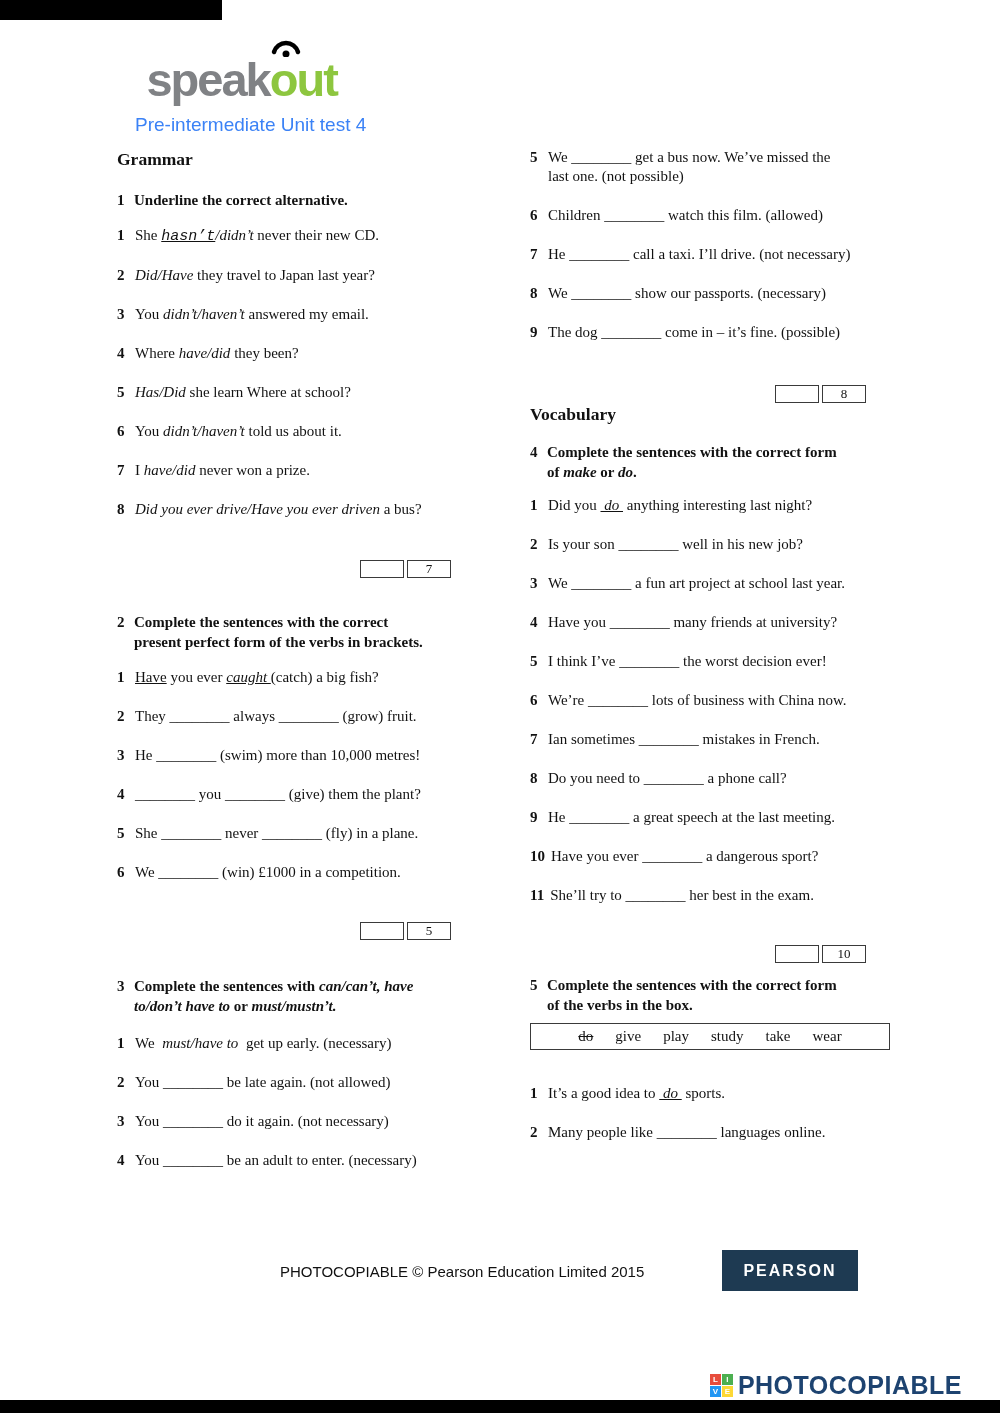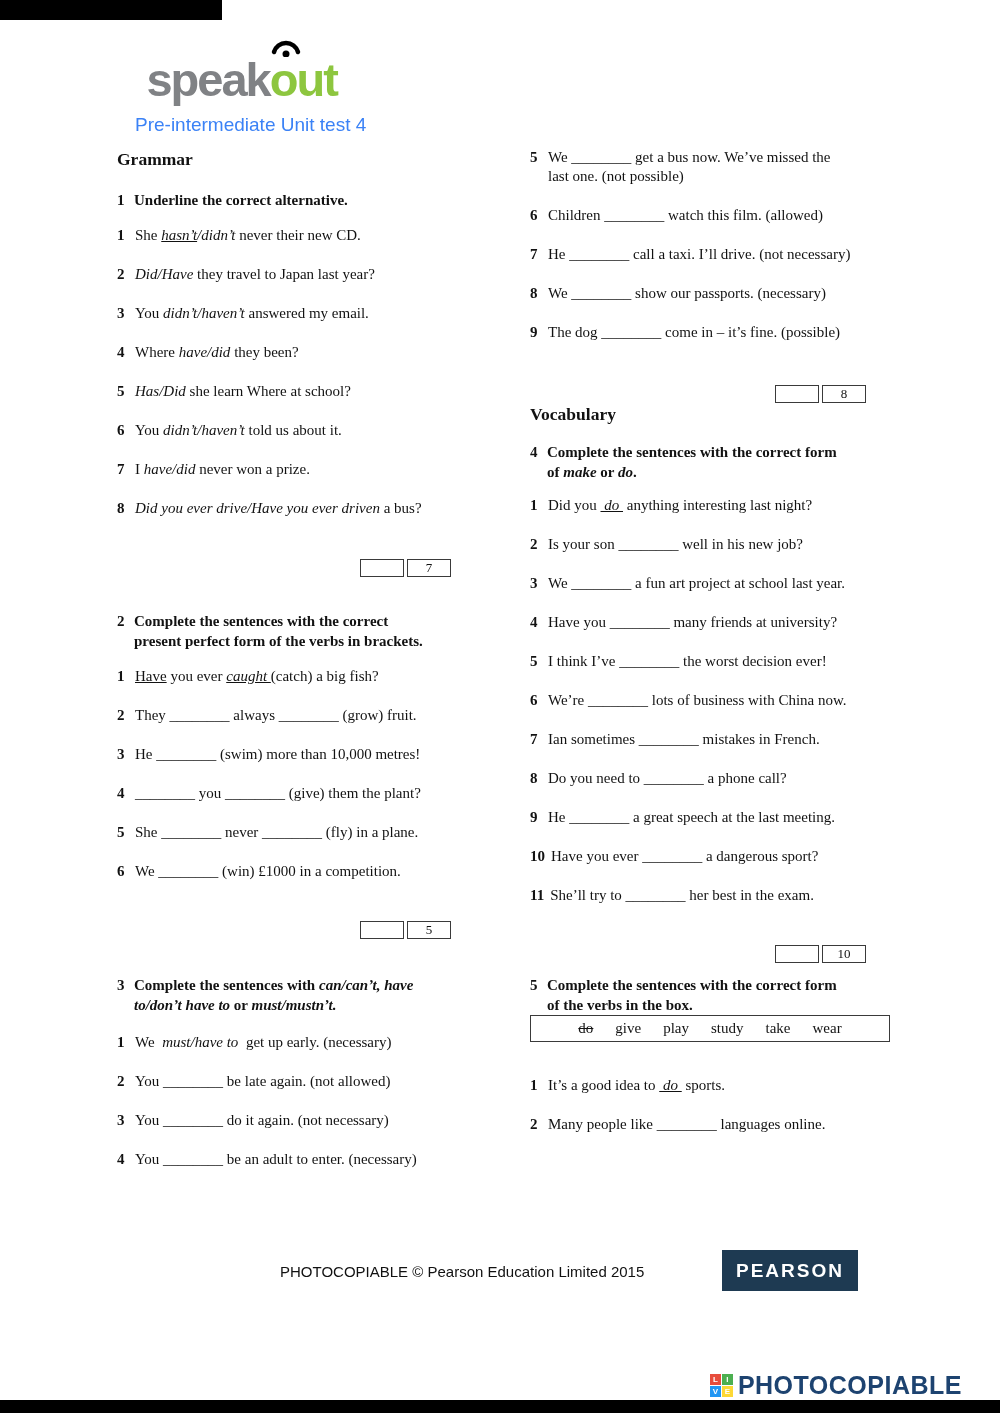--- a/index.html
+++ b/index.html
@@ -43,28 +43,28 @@
   
   .t1{margin-top:20px;}  .i1{margin-top:16px;}
   .sb1{margin:41px 0 0 243px;}
   .t2{margin-top:34px;}  .i2{margin-top:16px;}
   .sb2{margin:40px 0 0 243px;}
   .t3{margin-top:36px;}  .i3{margin-top:18px;}
   .sb3{margin:43px 0 0 245px;}
   .vocab-h{margin-top:40px;}
   .t4{margin-top:17px;}  .i4{margin-top:14px;}
   .sb4{margin:40px 0 0 245px;}
-  .t5{margin-top:12px;}  .wb{margin-top:0;}
+  .t5{margin-top:12px;}  .wb{margin-top:8px;}
   .i5{margin-top:34px;}
 
   
   .photocopiable{position:absolute;left:280px;top:1263px;font-family:"Liberation Sans",sans-serif;font-size:15px;color:#111;}
   .pearson{position:absolute;left:722px;top:1250px;width:136px;height:41px;background:#1e3a52;color:#fff;
            display:flex;align-items:center;justify-content:center;font-family:"Liberation Sans",sans-serif;
-           font-size:19px;letter-spacing:2px;font-weight:600;}
+           font-size:16px;letter-spacing:2px;font-weight:600;}
 
   .lw{position:absolute;top:1371px;right:38px;display:flex;align-items:center;gap:5px;}
   .lw-tiles{display:grid;grid-template-columns:11px 11px;grid-auto-rows:11px;gap:1px;}
   .lw-tiles .tile{color:#fff;font:bold 8px/11px "Liberation Sans",sans-serif;text-align:center;display:block;}
   .lw-text{font-family:"Liberation Sans",sans-serif;font-weight:800;font-size:25px;color:#1d4370;letter-spacing:0.5px;}
 </style>
 </head>
 <body>
 
 <div class="sheet">
@@ -82,21 +82,21 @@
   <div class="col col-left">
     <h2 class="section">Grammar</h2>
 
     <p class="ex-title t1">
       <span class="num">1</span>
       <span class="text"><span>Underline the correct alternative.</span></span>
     </p>
     <div class="items i1">
         <div class="item">
           <span class="num">1</span>
-          <span class="body"><span>She </span><span style="font-style: italic; text-decoration: underline;">hasn’t</span><span style="font-style: italic;">/</span><span style="font-style: italic;">didn’t</span><span> never their new CD.</span></span>
+          <span class="body"><span>She </span><span style="font-style: italic; text-decoration: underline; font-family: Liberation Mono, monospace;">hasn’t</span><span style="font-style: italic;">/</span><span style="font-style: italic;">didn’t</span><span> never their new CD.</span></span>
         </div>
         <div class="item">
           <span class="num">2</span>
           <span class="body"><span style="font-style: italic;">Did/Have</span><span> they travel to Japan last year?</span></span>
         </div>
         <div class="item">
           <span class="num">3</span>
           <span class="body"><span>You </span><span style="font-style: italic;">didn’t/haven’t</span><span> answered my email.</span></span>
         </div>
         <div class="item">

